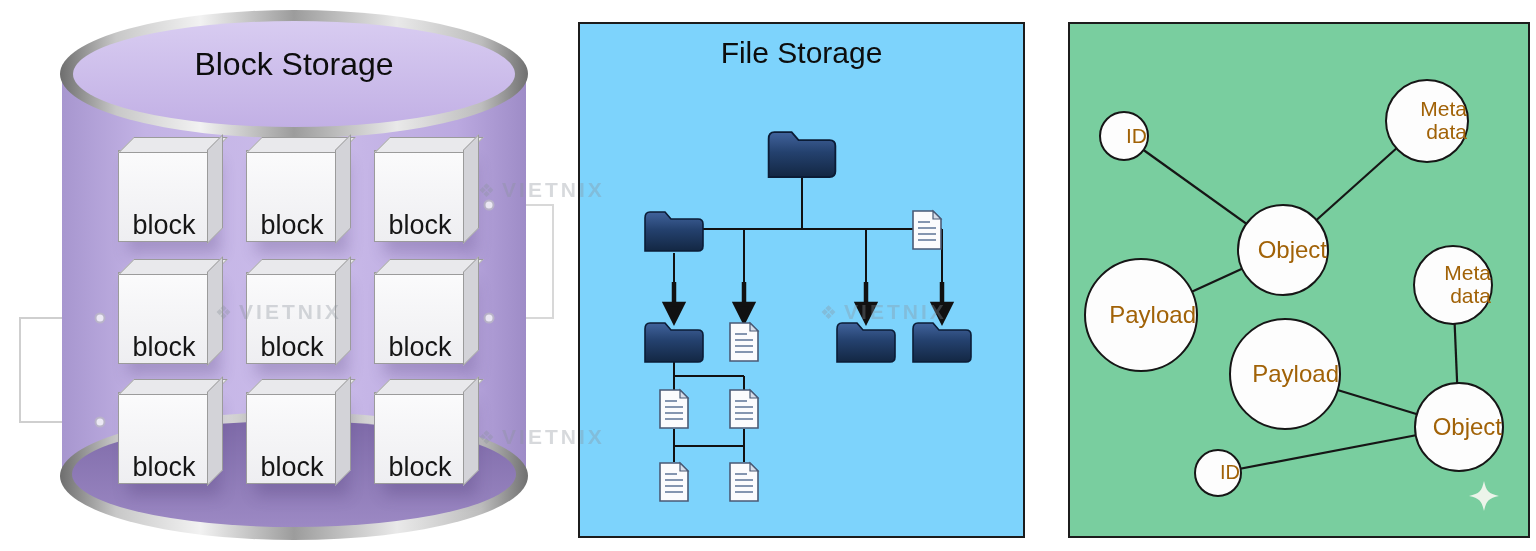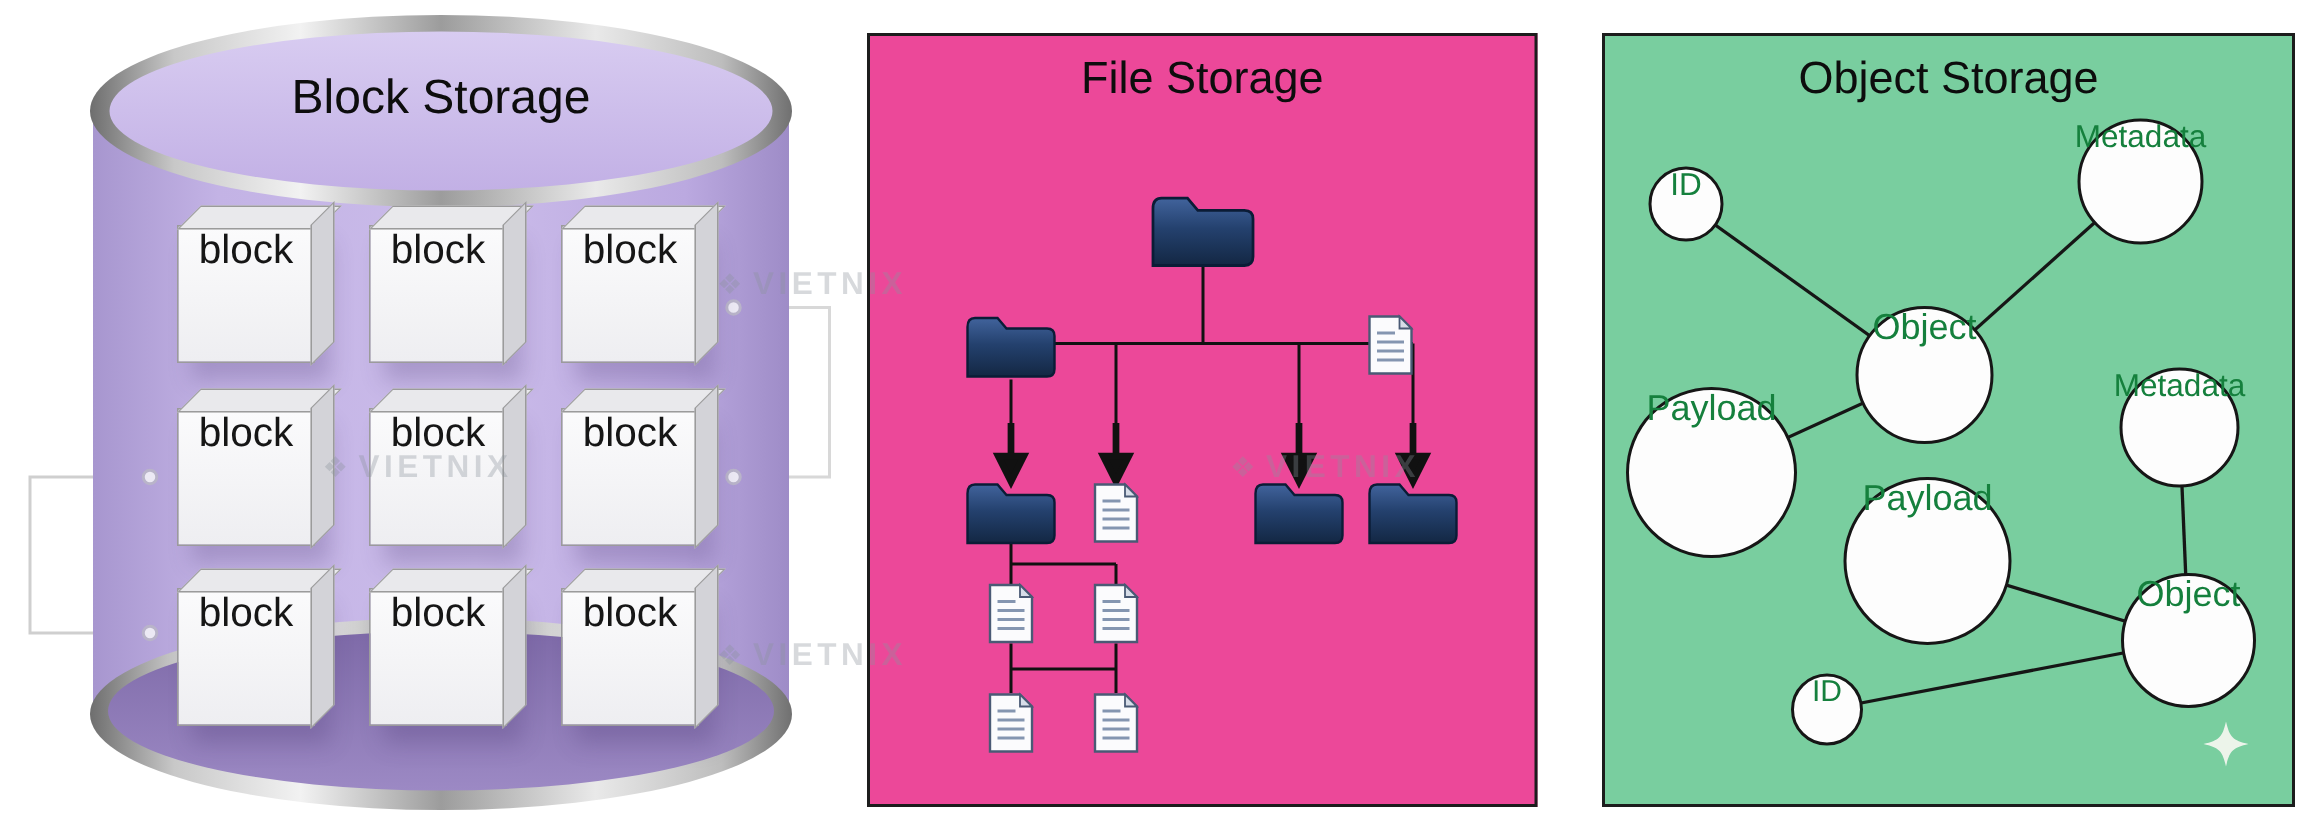--- a/index.html
+++ b/index.html
@@ -8,39 +8,39 @@
   .stage { position:relative; width:1536px; height:551px; background:#ffffff; overflow:hidden; }
   .abs { position:absolute; }
 
   
   .block-title { position:absolute; left:62px; top:46px; width:464px; text-align:center;
                  font-size:32px; font-weight:500; color:#0d0d0d; z-index:3; }
   .cube { position:absolute; width:92px; height:92px; z-index:2;
           background:linear-gradient(180deg,#fbfbfc,#eeeef1);
           border:1px solid #9b9b9b;
           box-shadow:10px 12px 14px rgba(70,50,110,.25);
-          display:flex; align-items:flex-start; justify-content:center; }
+          display:flex; align-items:flex-end; justify-content:center; }
   .cube::before { content:""; position:absolute; left:-1px; top:-14px; width:calc(100% + 2px); height:14px;
           background:#e9e9ec; border:1px solid #9b9b9b;
           transform:skewX(-45deg); transform-origin:0 100%; }
   .cube::after { content:""; position:absolute; right:-14px; top:-1px; width:14px; height:calc(100% + 2px);
           background:#d3d3d8; border:1px solid #9b9b9b;
           transform:skewY(-45deg); transform-origin:0 0; }
   .cube .label { font-size:27px; color:#161616; }
 
   
   .panel { position:absolute; border:2px solid #1c1c1c; }
   .panel-title { position:absolute; top:12px; left:0; width:100%; text-align:center;
                  font-size:30px; font-weight:500; color:#0d0d0d; z-index:3; }
   .panel svg { position:absolute; left:0; top:0; }
 
   
   .node { position:absolute; border-radius:50%; background:#fdfdfd; border:2.2px solid #161616;
-          display:flex; flex-direction:row; align-items:flex-start; justify-content:center;
-          line-height:1.08; color:#15803d; z-index:2; text-align:center; }
+          display:flex; flex-direction:column; align-items:flex-end; justify-content:center;
+          line-height:1.08; color:#a16207; z-index:2; text-align:center; }
 
   
   .watermark { position:absolute; z-index:6; display:flex; align-items:center; gap:7px;
                color:#8b939c; opacity:.34; font-weight:700; font-size:21px; letter-spacing:3px;
                pointer-events:none; }
   .watermark .wm-icon { font-size:19px; letter-spacing:0; }
 </style>
 </head>
 <body>
 
@@ -118,21 +118,21 @@
   <div class="cube" style="left:118px;top:392px">
       <span class="label">block</span>
     </div>
   <div class="cube" style="left:246px;top:392px">
       <span class="label">block</span>
     </div>
   <div class="cube" style="left:374px;top:392px">
       <span class="label">block</span>
     </div>
 
-  <div class="panel" style="left:578px;top:22px;width:447px;height:516px;background:#ec4899;">
+  <div class="panel" style="left:578px;top:22px;width:447px;height:516px;background:#7dd3fc;">
     <div class="panel-title">File Storage</div>
 
     <svg width="443" height="512" viewBox="0 0 443 512">
       <defs>
         <linearGradient id="folderG" x1="0" y1="0" x2="0" y2="1">
           <stop offset="0" stop-color="#41639c"></stop>
           <stop offset="0.45" stop-color="#24416e"></stop>
           <stop offset="1" stop-color="#132743"></stop>
         </linearGradient>
         <g id="folderIcon">
@@ -182,21 +182,20 @@
         <use href="#folderIcon" transform="translate(362,318)"></use>
         <use href="#docIcon" transform="translate(94,385)"></use>
         <use href="#docIcon" transform="translate(164,385)"></use>
         <use href="#docIcon" transform="translate(94,458)"></use>
         <use href="#docIcon" transform="translate(164,458)"></use>
       </g>
     </svg>
   </div>
 
   <div class="panel" style="left:1068px;top:22px;width:462px;height:516px;background:#79ce9f;">
-    <div class="panel-title">Object Storage</div>
 
     <svg width="458" height="512" viewBox="0 0 458 512">
       <g stroke="#161616" stroke-width="2.2">
         <line x1="54" y1="112" x2="213" y2="226"></line>
         <line x1="357" y1="97" x2="213" y2="226"></line>
         <line x1="71" y1="291" x2="213" y2="226"></line>
         <line x1="383" y1="261" x2="389" y2="403"></line>
         <line x1="215" y1="350" x2="389" y2="403"></line>
         <line x1="148" y1="449" x2="389" y2="403"></line>
       </g>

